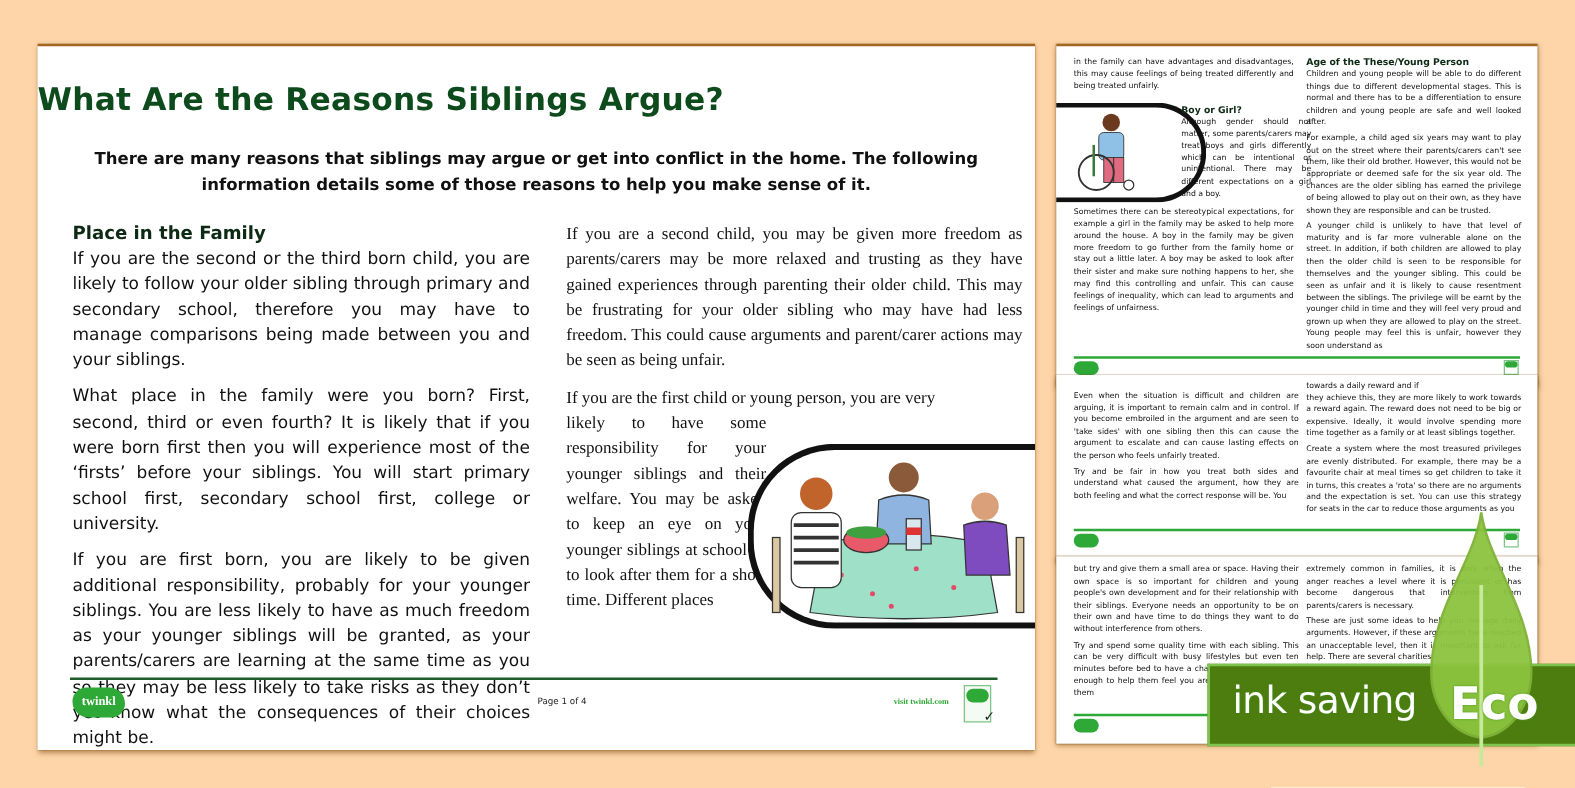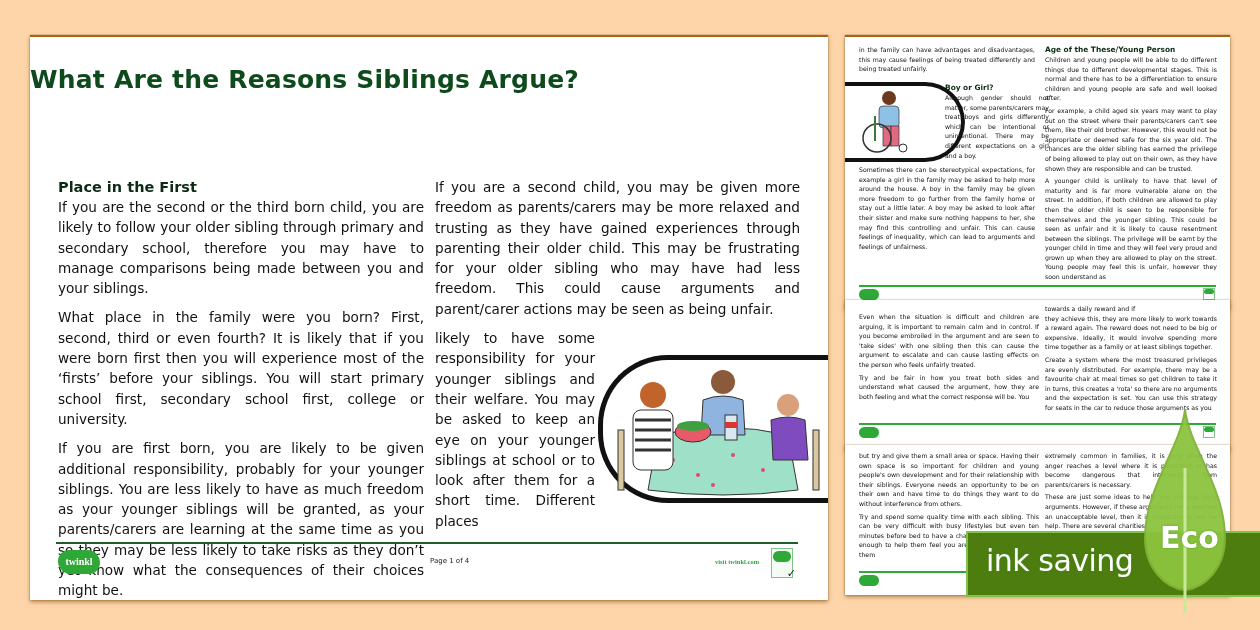--- a/index.html
+++ b/index.html
@@ -22,21 +22,21 @@
   }
   .intro {
     position: absolute; left: 30px; right: 30px; top: 80px; text-align: center;
     font-family: "DejaVu Sans", sans-serif; font-weight: bold; font-size: 13.2px; line-height: 21px;
     color: #111;
   }
   .col { position: absolute; font-family: "DejaVu Sans", sans-serif; font-size: 13.6px; line-height: 20.3px; color: #111; text-align: justify; }
   .col p { margin: 0 0 9px 0; }
   .col h3 { margin: 0; font-size: 14.5px; line-height: 20px; color: #0d2a14; font-weight: bold; }
   #col-left { left: 28px; top: 140px; width: 366px; }
-  #col-right { left: 405px; top: 140px; width: 365px; }
+  #col-right { left: 423px; top: 140px; width: 365px; font-family: Liberation Serif, serif; }
   .wrap-text { width: 160px; }
   .illus-frame {
     position: absolute; left: 568px; top: 318px; width: 240px; height: 138px;
     border: 5px solid #111; border-right: none;
     border-radius: 70px 0 0 70px; background: #fff;
   }
   .footer-line { position: absolute; left: 26px; right: 30px; height: 2px; background: #1f5e2a; }
   #page1 .footer-line { top: 505px; }
   .twinkl-logo {
     position: absolute; background: #2ea836; color: #fff; font-weight: bold;
@@ -78,39 +78,41 @@
   }
   #eco-text {
     position: absolute; left: 18px; top: 10px; font-family: "DejaVu Sans", sans-serif;
     font-size: 30px; color: #fff; letter-spacing: -0.5px;
     text-shadow: 0 0 2px #3b8f1a;
   }
   #leaf {
     position: absolute; left: 1140px; top: 408px; width: 90px; height: 210px;
   }
   #eco-label {
-    position: absolute; left: 1160px; top: 520px; font-family: "DejaVu Sans", sans-serif;
-    font-weight: bold; font-size: 30px; color: #fff; text-shadow: 0 0 2px #4a9a20;
+    position: absolute; left: 1160px; top: 543px; font-family: "DejaVu Sans", sans-serif;
+    font-weight: bold; font-size: 36px; color: #fff; text-shadow: 0 0 2px #4a9a20;
   }
 </style>
 </head>
 <body>
 
 <div class="page" id="page1">
   <div class="title">What Are the Reasons Siblings Argue?</div>
+  <div class="intro">There are many reasons that siblings may argue or get into conflict in the home. The following information details some of those reasons to help you make sense of it.</div>
 
   <div class="col" id="col-left">
-    <h3>Place in the First</h3>
+    <h3>Place in the Family</h3>
     <p>If you are the second or the third born child, you are likely to follow your older sibling through primary and secondary school, therefore you may have to manage comparisons being made between you and your siblings.</p>
     <p>What place in the family were you born? First, second, third or even fourth? It is likely that if you were born first then you will experience most of the ‘firsts’ before your siblings. You will start primary school first, secondary school first, college or university.</p>
     <p>If you are first born, you are likely to be given additional responsibility, probably for your younger siblings. You are less likely to have as much freedom as your younger siblings will be granted, as your parents/carers are learning at the same time as you so they may be less likely to take risks as they don’t yet know what the consequences of their choices might be.</p>
   </div>
 
   <div class="col" id="col-right">
     <p>If you are a second child, you may be given more freedom as parents/carers may be more relaxed and trusting as they have gained experiences through parenting their older child. This may be frustrating for your older sibling who may have had less freedom. This could cause arguments and parent/carer actions may be seen as being unfair.</p>
+    <p style="margin-bottom:0">If you are the first child or young person, you are very</p>
     <div class="wrap-text">likely to have some responsibility for your younger siblings and their welfare. You may be asked to keep an eye on your younger siblings at school or to look after them for a short time. Different places</div>
   </div>
 
   <div class="illus-frame">
     <svg width="240" height="138" viewBox="0 0 240 138">
 
       <path d="M55 75 Q120 60 185 75 L195 130 Q120 140 45 130 Z" fill="#9fe0c8" stroke="#333" stroke-width="1"></path>
       <circle cx="70" cy="100" r="2" fill="#e24a6a"></circle>
         <circle cx="95" cy="115" r="2" fill="#e24a6a"></circle>
       <circle cx="130" cy="95" r="2" fill="#e24a6a"></circle>

